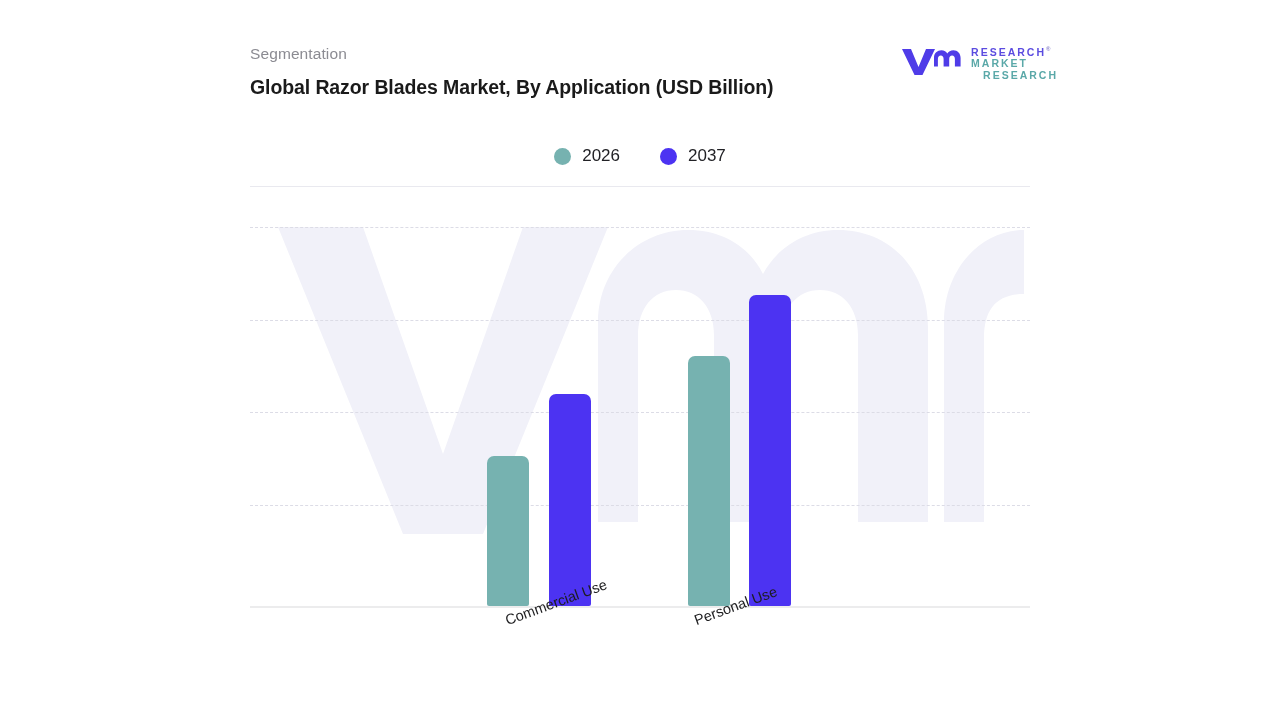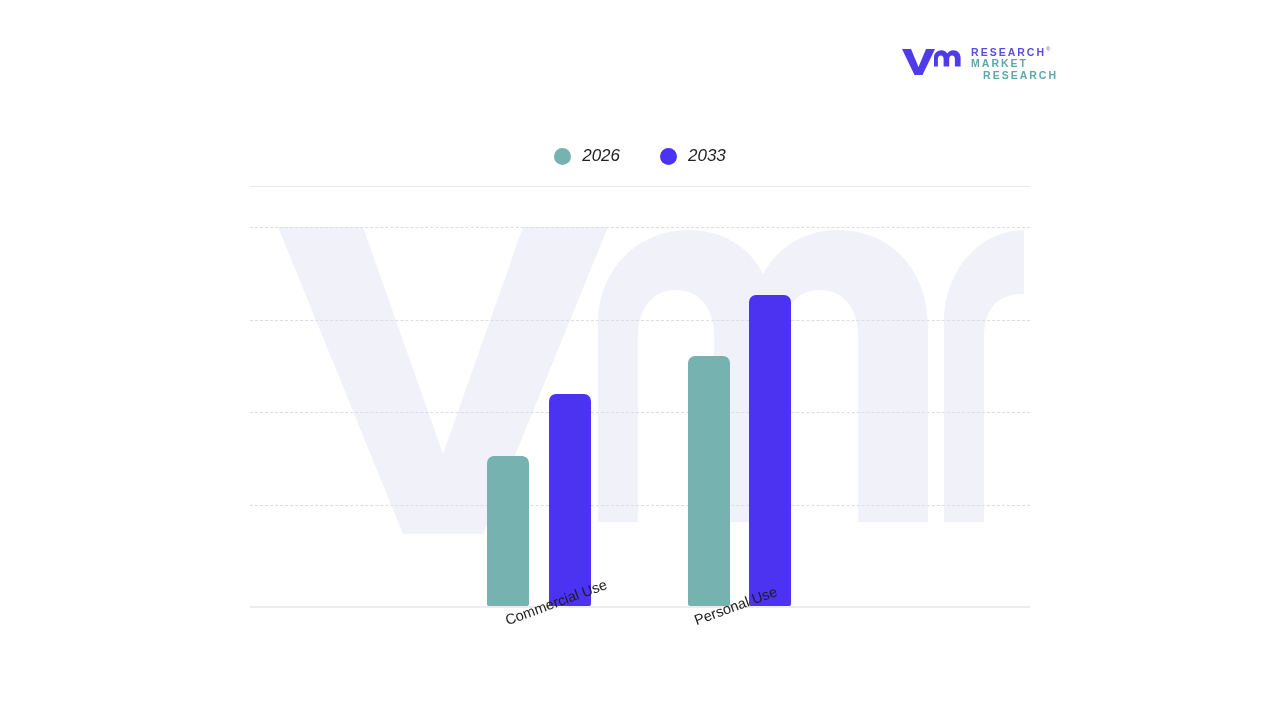--- a/index.html
+++ b/index.html
@@ -81,21 +81,20 @@
   
   .legend {
     position: absolute;
     left: 250px;
     top: 146px;
     width: 780px;
     display: flex;
     justify-content: center;
     align-items: center;
     gap: 40px;
-    font-style: italic;
   }
   .legend-item {
     display: flex;
     align-items: center;
     gap: 11px;
   }
   .legend-dot {
     width: 17px;
     height: 17px;
     border-radius: 50%;
@@ -192,20 +191,24 @@
     white-space: nowrap;
     transform-origin: left top;
     transform: rotate(-20deg);
   }
 </style>
 </head>
 <body>
 
 <div class="page">
 
+  <div class="header">
+    <div class="kicker">Segmentation</div>
+    <div class="title">Global Razor Blades Market, By Application (USD Billion)</div>
+  </div>
 
   <div class="logo">
     <span class="logo-mark">
       <svg width="62" height="30" viewBox="0 0 62 30" xmlns="http://www.w3.org/2000/svg">
         <path d="M2 3 L11 3 L18.5 21 L26 3 L35 3 L22.5 29 L14.5 29 Z" fill="#4f3ce8"></path>
         <path d="M34 11.5 C34 7.2 37.4 4.2 41.4 4.2 C44.3 4.2 46.3 5.6 47.3 7.6 C48.4 5.6 50.6 4.2 53.3 4.2 C57.6 4.2 60.6 7.4 60.6 12.0 L60.6 20.5 L54.9 20.5 L54.9 13.0 C54.9 10.8 53.8 9.5 52.1 9.5 C50.3 9.5 49.2 10.9 49.2 13.1 L49.2 20.5 L43.6 20.5 L43.6 13.0 C43.6 10.8 42.5 9.5 40.8 9.5 C39.0 9.5 37.9 10.9 37.9 13.1 L37.9 20.5 L34 20.5 Z" fill="#4f3ce8"></path>
       </svg>
     </span>
     <span class="logo-words">
       <span class="logo-line verified"><span>RESEARCH</span><span class="logo-reg">®</span></span>
@@ -214,21 +217,21 @@
     </span>
   </div>
 
   <div class="legend" id="legend">
       <div class="legend-item">
         <span class="legend-dot" style="background: rgb(118, 178, 176);"></span>
         <span class="legend-label">2026</span>
       </div>
       <div class="legend-item">
         <span class="legend-dot" style="background: rgb(76, 51, 242);"></span>
-        <span class="legend-label">2033</span>
+        <span class="legend-label">2037</span>
       </div>
     </div>
   <div class="legend-rule"></div>
 
   <div class="chart">
     <div class="watermark">
       <svg width="760" height="320" viewBox="0 0 760 320" xmlns="http://www.w3.org/2000/svg">
         <g fill="#f1f1f9">
           <path d="M10 5 L95 5 L175 232 L255 5 L340 5 L215 312 L135 312 Z"></path>
           <path d="M330 100 C330 48 370 8 420 8 C456 8 482 26 495 52 C509 26 536 8 570 8 C623 8 660 48 660 106 L660 300 L590 300 L590 113 C590 85 574 68 552 68 C529 68 514 86 514 114 L514 300 L446 300 L446 113 C446 85 430 68 408 68 C385 68 370 86 370 114 L370 300 L330 300 Z"></path>

